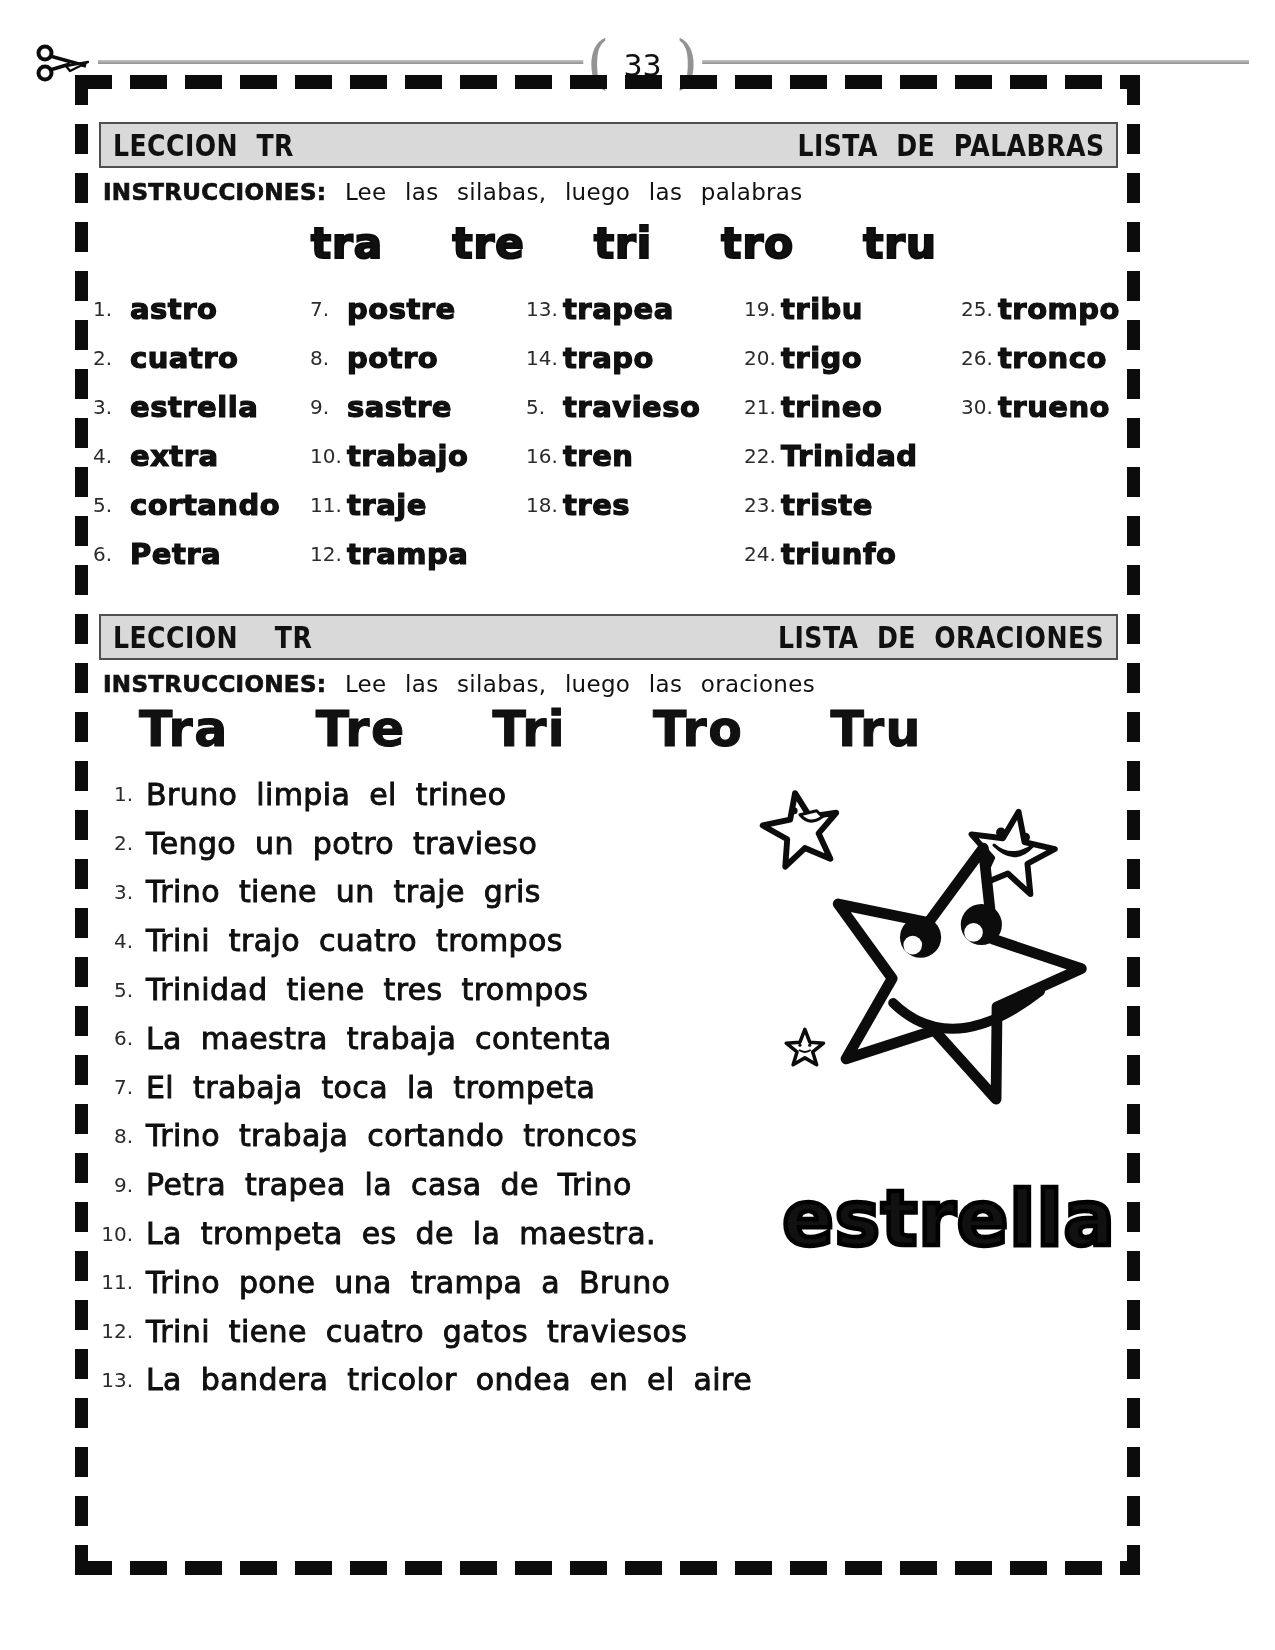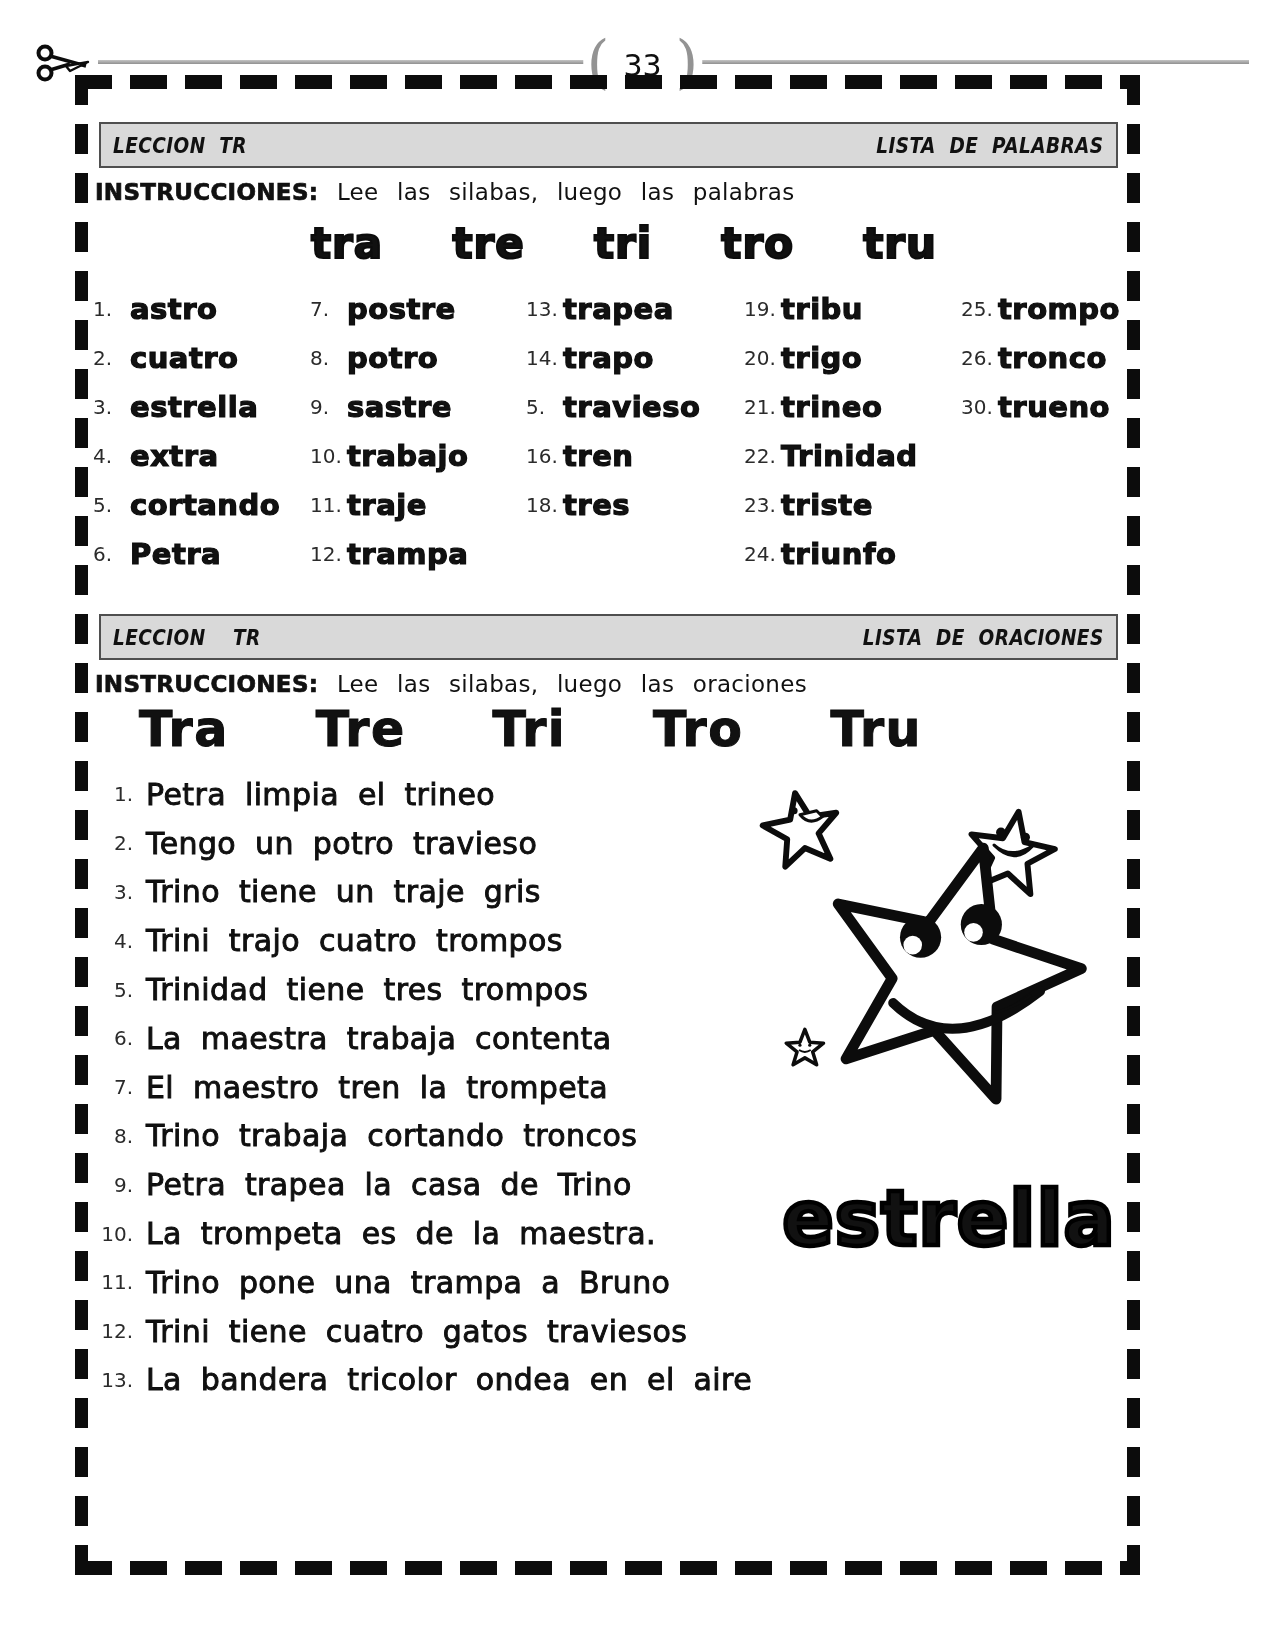--- a/index.html
+++ b/index.html
@@ -38,29 +38,29 @@
   .edge-right  { top:0; bottom:0; right:0; width:13px;
     background:repeating-linear-gradient(180deg,#0c0c0c 0 30px,transparent 30px 49px); }
 
   .content { position:absolute; inset:0; padding:0 18px; }
 
   
   .bar {
     margin:47px 4px 0 6px; height:46px; background:#d9d9d9;
     border:2px solid #4f4f4f; display:flex; align-items:center;
     justify-content:space-between; padding:0 12px;
-    font-size:22px; font-weight:bold; letter-spacing:0.5px;font-style:italic;
+    font-size:30px; font-weight:bold; letter-spacing:0.5px;
   }
   .bar.second { margin-top:36px; }
   .bar-label { display:inline-block; white-space:pre; transform:scaleX(0.84); }
   .bar-label.left  { transform-origin:left center; }
   .bar-label.right { transform-origin:right center; }
 
   
-  .instr { margin:11px 0 0 2px; font-size:23px; word-spacing:11px; letter-spacing:0.3px; }
+  .instr { margin:11px 0 0 10px; font-size:23px; word-spacing:11px; letter-spacing:0.3px; }
   .instr-label { font-weight:bold; -webkit-text-stroke:0.7px #111; word-spacing:0; }
 
   
   .syl-row { display:flex; justify-content:space-between; align-items:flex-start; }
   .syl-row.first {
     margin:14px 185px 0 218px; font-size:42px; font-weight:bold;
     -webkit-text-stroke:2.2px #0c0c0c; letter-spacing:1px;
   }
   .syl-row.second {
     margin:4px 200px 0 46px; font-size:49px; font-weight:bold;
@@ -269,21 +269,21 @@
         <span class="syllable">Tre</span>
         <span class="syllable">Tri</span>
         <span class="syllable">Tro</span>
         <span class="syllable">Tru</span>
       </div>
 
     <div class="bottom-row">
       <div class="sentence-list" id="sentence-list">
           <div class="sentence-item">
             <span class="snum">1.</span>
-            <span class="stext">Petra limpia el trineo</span>
+            <span class="stext">Bruno limpia el trineo</span>
           </div>
           <div class="sentence-item">
             <span class="snum">2.</span>
             <span class="stext">Tengo un potro travieso</span>
           </div>
           <div class="sentence-item">
             <span class="snum">3.</span>
             <span class="stext">Trino tiene un traje gris</span>
           </div>
           <div class="sentence-item">
@@ -293,21 +293,21 @@
           <div class="sentence-item">
             <span class="snum">5.</span>
             <span class="stext">Trinidad tiene tres trompos</span>
           </div>
           <div class="sentence-item">
             <span class="snum">6.</span>
             <span class="stext">La maestra trabaja contenta</span>
           </div>
           <div class="sentence-item">
             <span class="snum">7.</span>
-            <span class="stext">El maestro tren la trompeta</span>
+            <span class="stext">El trabaja toca la trompeta</span>
           </div>
           <div class="sentence-item">
             <span class="snum">8.</span>
             <span class="stext">Trino trabaja cortando troncos</span>
           </div>
           <div class="sentence-item">
             <span class="snum">9.</span>
             <span class="stext">Petra trapea la casa de Trino</span>
           </div>
           <div class="sentence-item">

